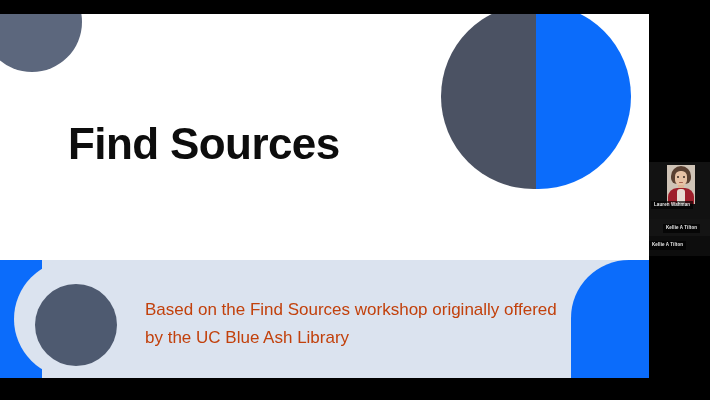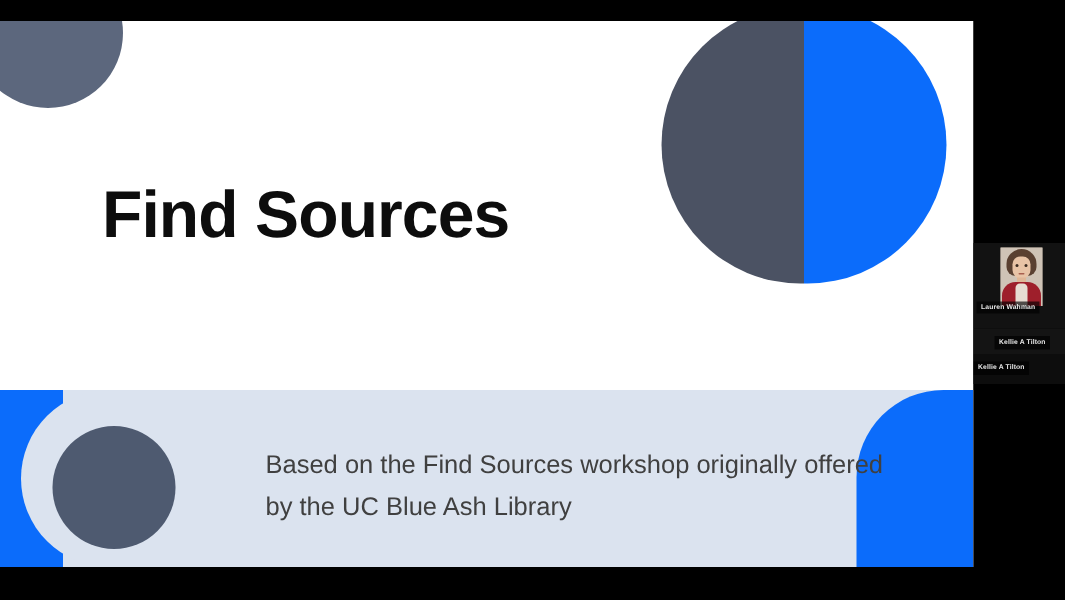--- a/index.html
+++ b/index.html
@@ -133,23 +133,22 @@
     border-radius: 58px 0 0 0;
   }
   
   .slide-subtitle {
     position: absolute;
     left: 145px;
     top: 36px;
     width: 420px;
     font-size: 17px;
     line-height: 1.62;
-    color: #404040;
+    color: #c2410c;
     font-weight: 400;
-    margin-left: 32px;
   }
 
   
   #filmstrip {
     position: absolute;
     left: 649px;
     top: 14px;
     width: 61px;
     height: 364px;
     background: #000000;

